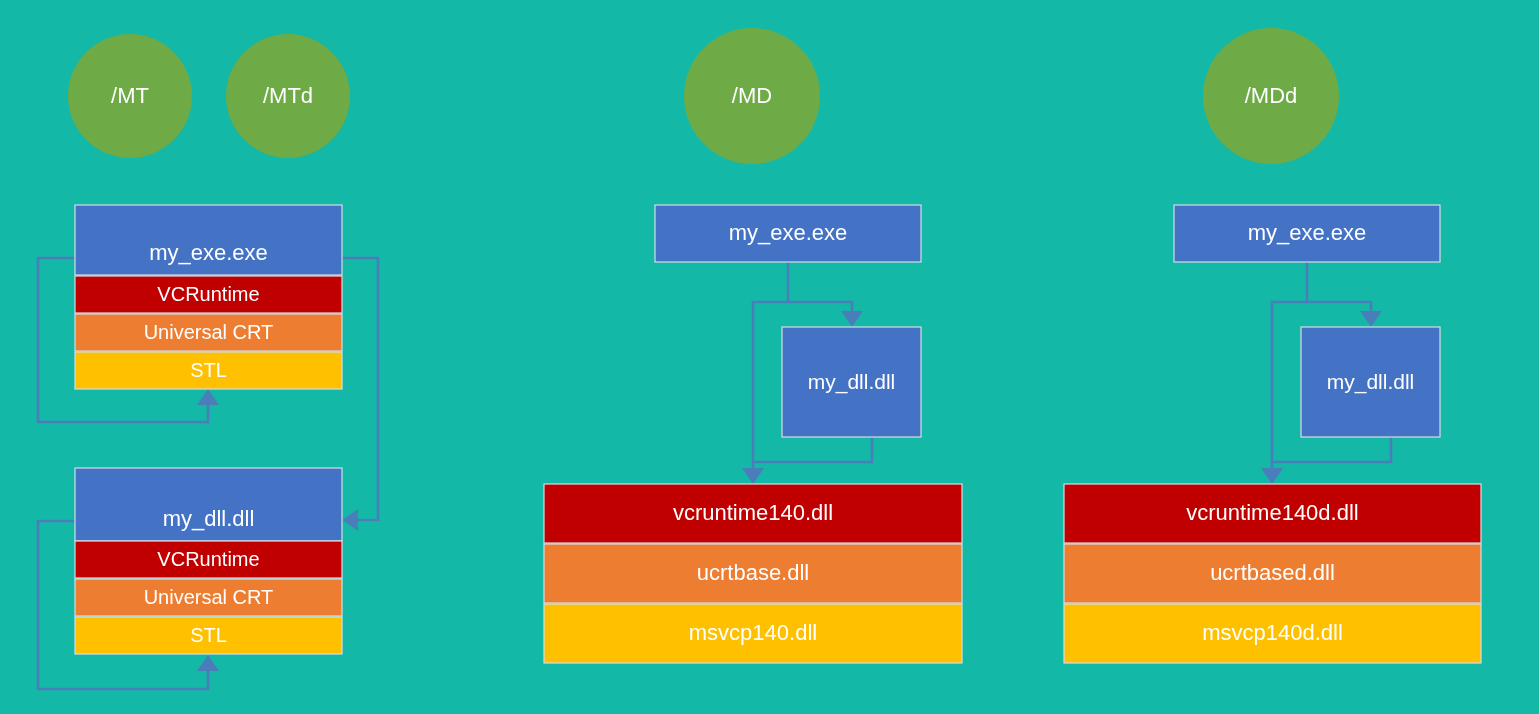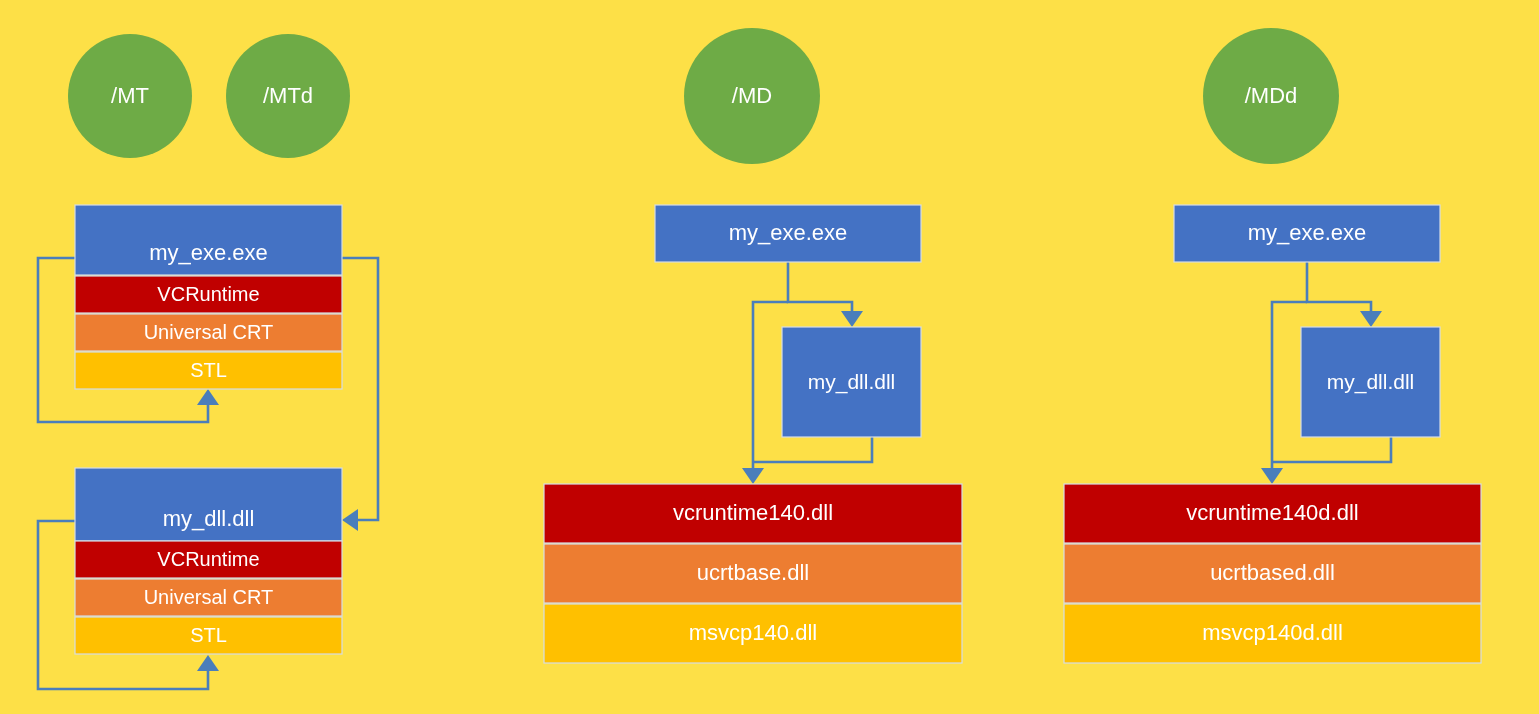--- a/index.html
+++ b/index.html
@@ -11,21 +11,21 @@
   body {
     width: 1539px;
     height: 714px;
     font-family: "Liberation Sans", sans-serif;
     overflow: hidden;
   }
   #diagram-root {
     position: relative;
     width: 1539px;
     height: 714px;
-    background: #fde047;
+    background: #14b8a6;
   }
   svg#diagram-canvas {
     position: absolute;
     top: 0;
     left: 0;
     width: 1539px;
     height: 714px;
     display: block;
   }
   .node-box {

